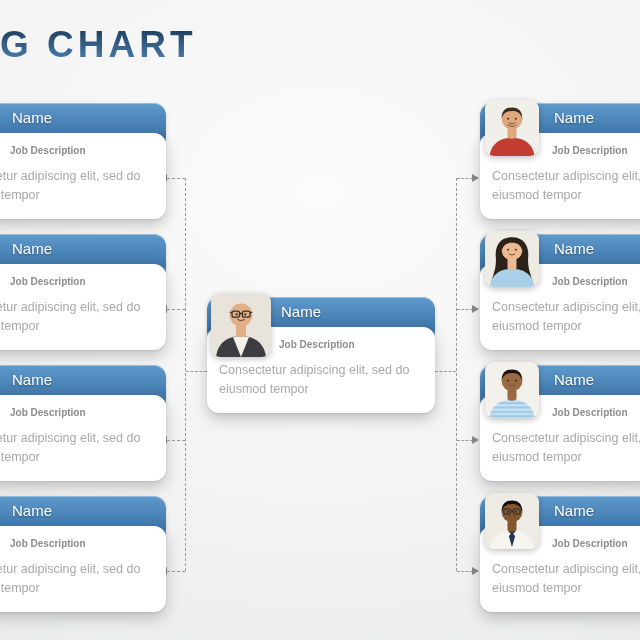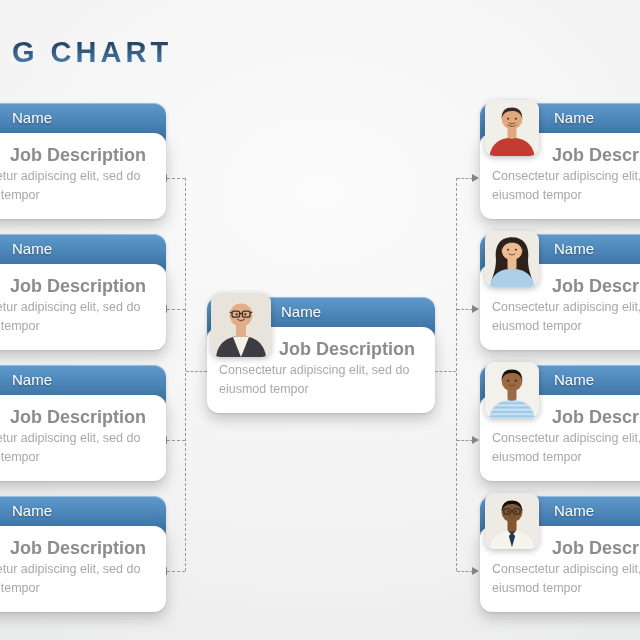--- a/index.html
+++ b/index.html
@@ -5,22 +5,22 @@
   html,body{margin:0;padding:0;width:640px;height:640px;overflow:hidden;}
   body{
     font-family:"Liberation Sans", sans-serif;
     background:radial-gradient(ellipse 130% 100% at 50% 30%, #fbfbfb 0%, #f2f2f2 55%, #e5e6e6 100%);
     position:relative;
   }
   #canvas{position:absolute;inset:0;}
 
   
   .title{
-    position:absolute;left:0px;top:24px;margin:12px;
-    font-size:29px;font-weight:bold;letter-spacing:4px;
+    position:absolute;left:0px;top:24px;margin:0;
+    font-size:37px;font-weight:bold;letter-spacing:4px;
     color:var(--title-bottom,#3f74a8);
     white-space:nowrap;
   }
   @supports ((-webkit-background-clip:text) or (background-clip:text)){
     .title{
       background:linear-gradient(180deg,var(--title-top,#22405e) 15%,var(--title-bottom,#4a80b4) 90%);
       -webkit-background-clip:text;background-clip:text;color:transparent;
     }
   }
 
@@ -37,21 +37,21 @@
     box-shadow:0 6px 14px rgba(110,110,110,.38), 0 1px 2px rgba(0,0,0,.10);
     z-index:2;
   }
   .name{
     position:absolute;left:74px;top:6px;z-index:3;
     font-size:15px;font-weight:normal;color:var(--name-text,#ffffff);
     text-shadow:0 1px 2px rgba(0,0,0,.35);white-space:nowrap;
   }
   .job{
     position:absolute;left:72px;top:42px;z-index:3;
-    font-size:18px;font-weight:bold;color:var(--job-text,#8c8c8c);white-space:nowrap;
+    font-size:10px;font-weight:bold;color:var(--job-text,#8c8c8c);white-space:nowrap;
   }
   .desc{
     position:absolute;left:12px;top:64px;width:215px;margin:0;z-index:3;
     font-size:12.5px;line-height:19px;color:var(--desc-text,#a8a8a8);
   }
   .photo{
     position:absolute;left:5px;top:-3px;width:54px;height:56px;z-index:4;
     border-radius:9px;overflow:hidden;box-shadow:0 2px 6px rgba(0,0,0,.25);
   }
   .photo.big{left:4px;top:-4px;width:60px;height:64px;}

